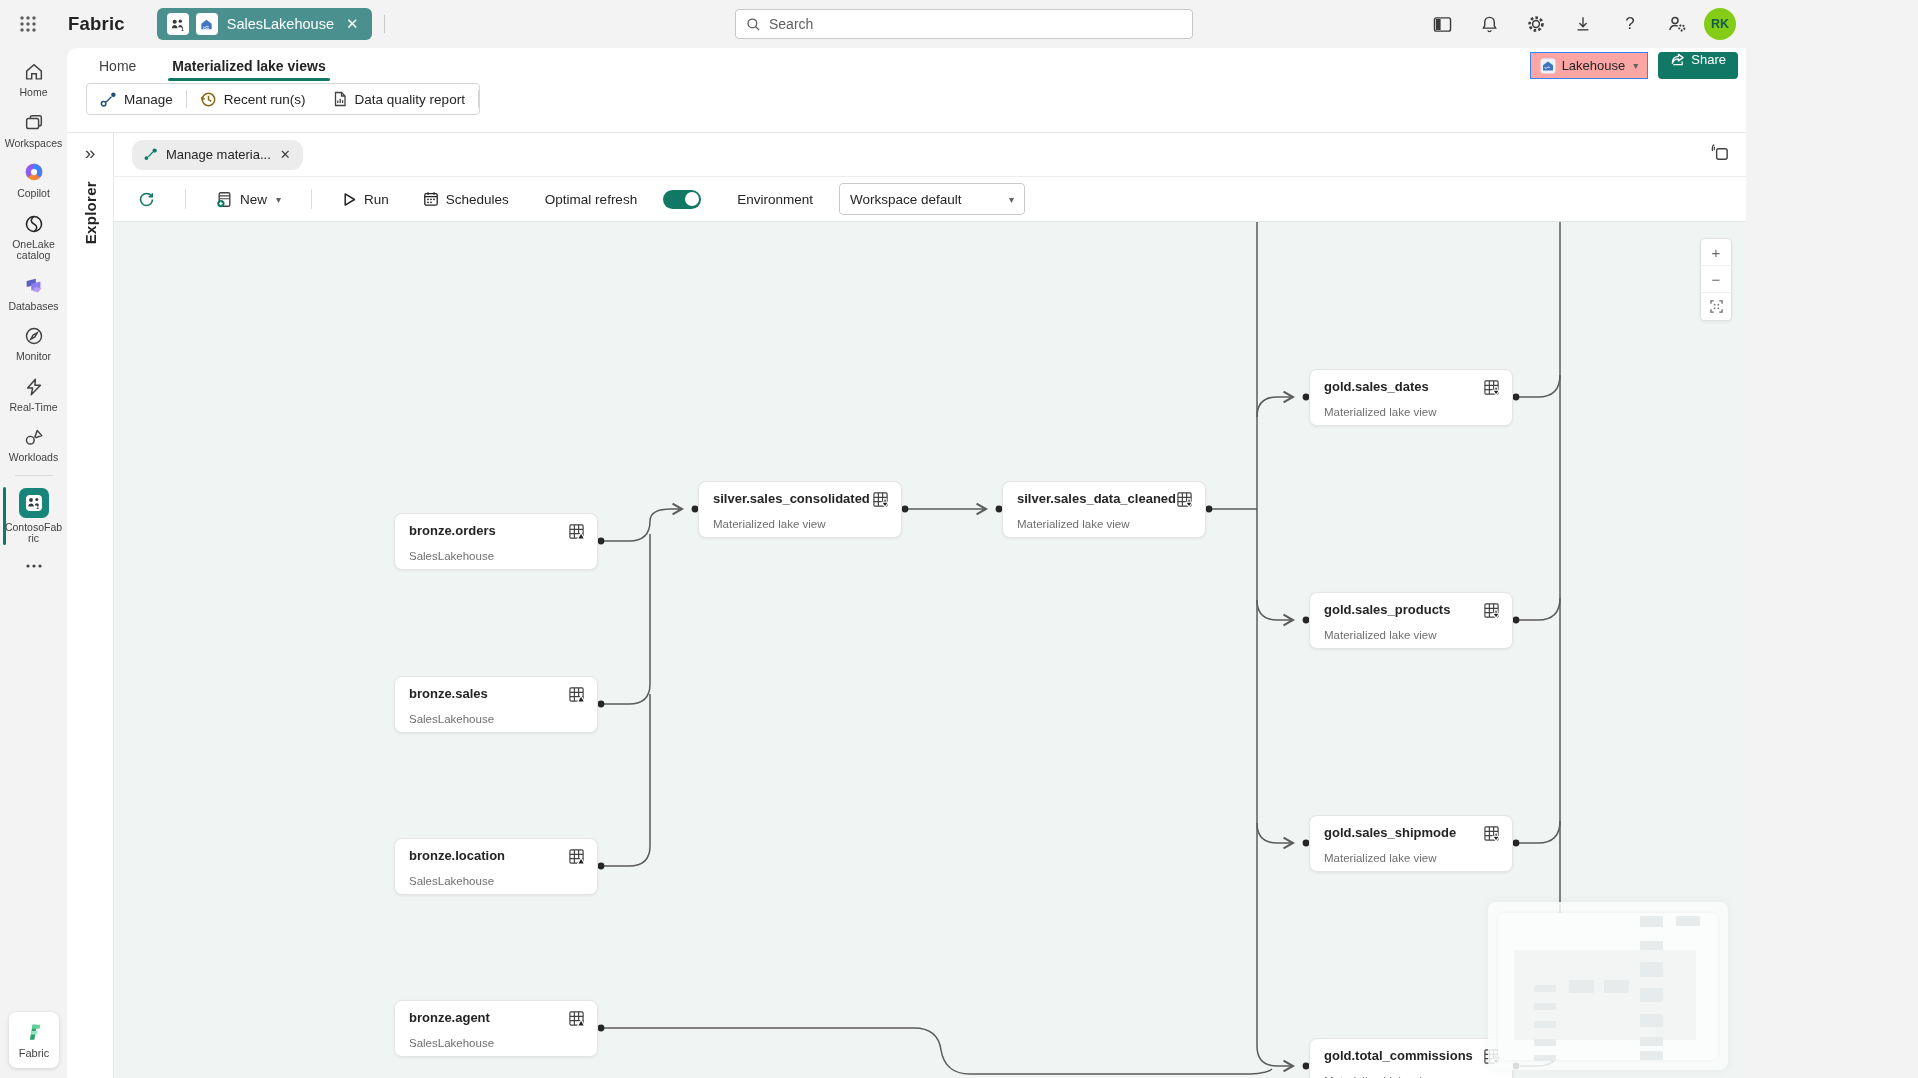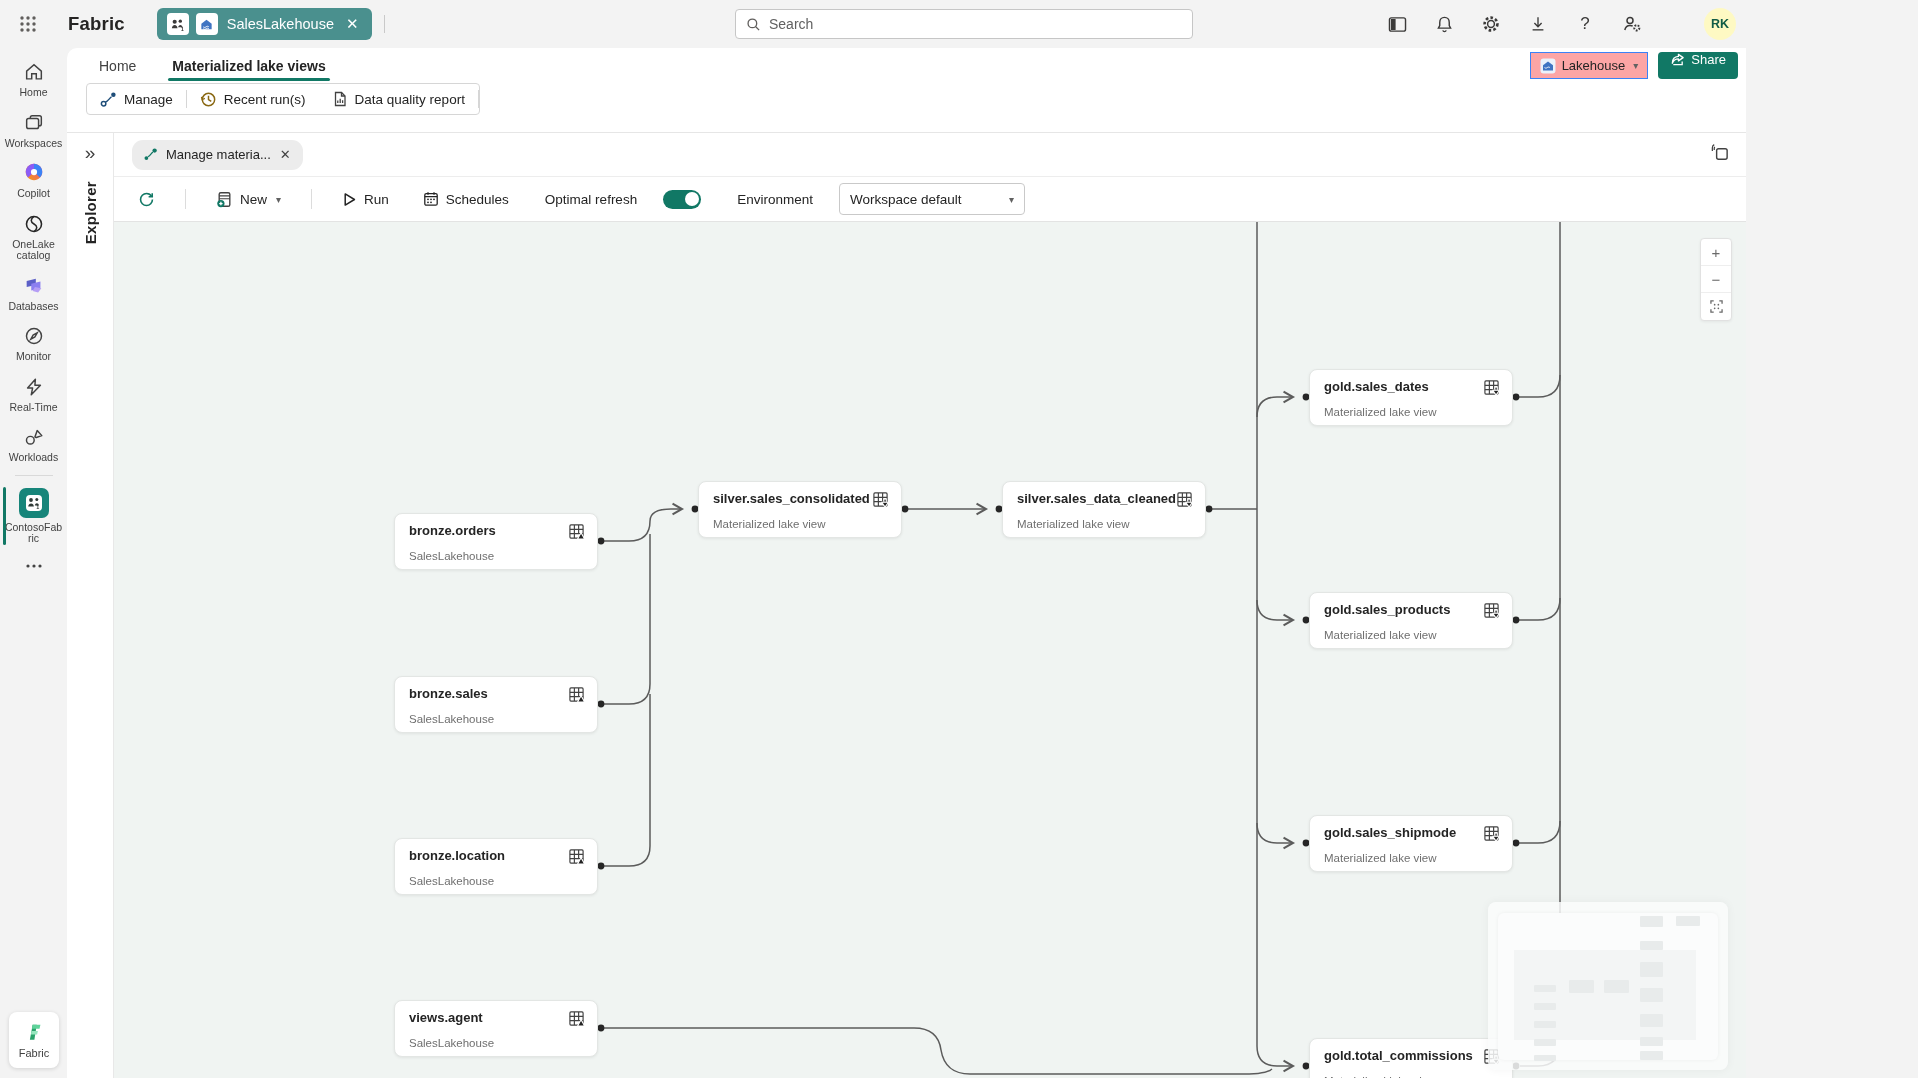--- a/index.html
+++ b/index.html
@@ -13,21 +13,21 @@
   #brand { font-size:18.5px; font-weight:700; color:#252423; margin-left:20px; letter-spacing:.2px; }
   #item-tab { margin-left:32px; height:32px; background:#4a908e; border-radius:6px; display:flex; align-items:center; padding:0 10px; gap:7px; color:#fff; cursor:pointer; }
   .chip { width:22px; height:22px; background:#fff; border-radius:4px; display:flex; align-items:center; justify-content:center; }
   #item-tab .tab-label { font-size:14.5px; margin:0 2px; }
   #item-tab .tab-close { font-size:15px; padding:0 3px; }
   .vdiv { width:1px; height:18px; background:#c9c9c9; margin-left:12px; }
   #search-wrap { position:absolute; left:735px; top:9px; width:458px; height:30px; background:#fff; border:1px solid #c6c6c6; border-radius:4px; display:flex; align-items:center; padding:0 10px; gap:8px; }
   #search-wrap input { border:none; outline:none; flex:1; font-size:14px; font-family:"Liberation Sans",sans-serif; color:#242424; background:transparent; }
   #search-wrap input::placeholder { color:#616161; }
   #header-right { position:absolute; right:10px; top:4px; display:flex; align-items:center; gap:7px; }
-  #avatar { width:32px; height:32px; border-radius:50%; background:#fef9c3; color:#115c46; font-size:12.5px; font-weight:700; display:flex; align-items:center; justify-content:center; cursor:pointer;margin-left:45px; }
+  #avatar { width:32px; height:32px; border-radius:50%; background:#84cc16; color:#115c46; font-size:12.5px; font-weight:700; display:flex; align-items:center; justify-content:center; cursor:pointer; }
 
   
   #sidebar { position:absolute; left:0; top:48px; width:67px; bottom:0; background:#f3f3f3; display:flex; flex-direction:column; align-items:center; padding-top:6px; }
   .side-item { position:relative; width:64px; padding:7px 2px 6px; display:flex; flex-direction:column; align-items:center; gap:4px; cursor:pointer; border-radius:4px; }
   .side-item .lbl { font-size:10.5px; color:#424242; text-align:center; line-height:11.5px; overflow-wrap:anywhere; max-width:62px; }
   .side-item.selected .sel-bar { position:absolute; left:1px; top:6px; bottom:6px; width:3px; border-radius:2px; background:#117865; }
   .side-divider { width:38px; height:1px; background:#d9d9d9; margin:5px 0; }
   .tile { width:30px; height:30px; border-radius:7px; background:#17857a; display:flex; align-items:center; justify-content:center; }
   #fabric-footer { position:absolute; left:9px; bottom:10px; width:50px; height:56px; background:#fff; border-radius:8px; box-shadow:0 1px 4px rgba(0,0,0,.14); display:flex; flex-direction:column; align-items:center; justify-content:center; gap:4px; cursor:pointer; }
   #fabric-footer .lbl { font-size:11px; color:#424242; }
@@ -497,21 +497,21 @@
                         <rect x="1.8" y="1.8" width="12.4" height="12.4" rx="1"></rect>
                         <path d="M1.8 6h12.4M1.8 10h12.4M6 1.8v12.4M10 1.8v8.2"></path>
                       </g>
                       <path d="M12.3 9.2 15.6 15h-6.6z" fill="#242424" stroke="#fff" stroke-width="1"></path>
                     </svg></span>
                 </div>
                 <div class="node-sub">SalesLakehouse</div>
               </div>
               <div class="node" style="left: 280px; top: 778px;">
                 <div class="node-head">
-                  <span class="node-title">views.agent</span>
+                  <span class="node-title">bronze.agent</span>
                   <span class="node-icon"><svg width="17" height="17" viewBox="0 0 16 16">
                       <g fill="none" stroke="#424242" stroke-width="1.1">
                         <rect x="1.8" y="1.8" width="12.4" height="12.4" rx="1"></rect>
                         <path d="M1.8 6h12.4M1.8 10h12.4M6 1.8v12.4M10 1.8v8.2"></path>
                       </g>
                       <path d="M12.3 9.2 15.6 15h-6.6z" fill="#242424" stroke="#fff" stroke-width="1"></path>
                     </svg></span>
                 </div>
                 <div class="node-sub">SalesLakehouse</div>
               </div>

